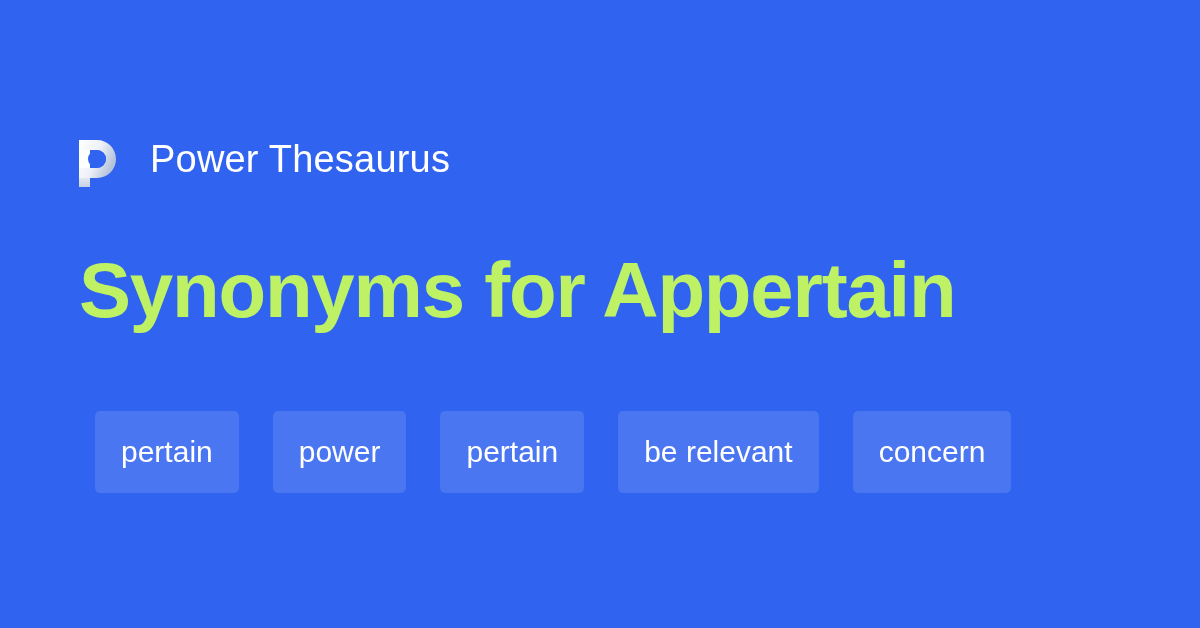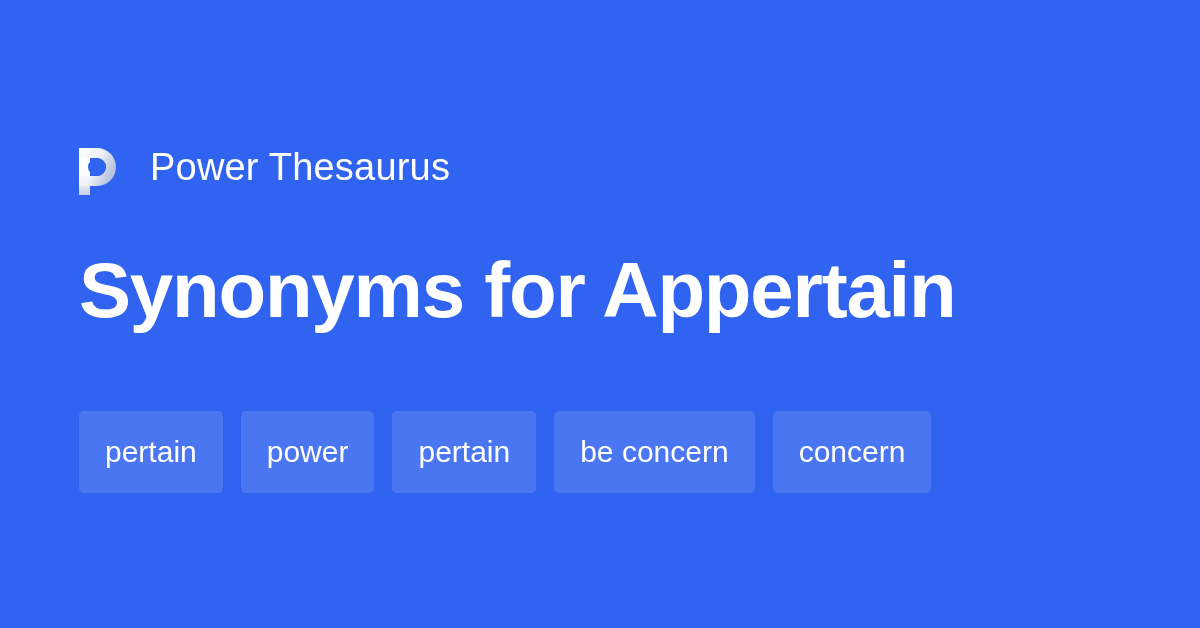--- a/index.html
+++ b/index.html
@@ -20,21 +20,21 @@
     width: 1200px;
     height: 628px;
     background: #2f63f0;
     box-sizing: border-box;
   }
 
   
   .brand {
     position: absolute;
     left: 79px;
-    top: 136px;
+    top: 128px;
     display: flex;
     align-items: center;
     height: 62px;
     justify-content: space-between;
   }
 
   .brand-mark {
     width: 46px;
     height: 56px;
     display: block;
@@ -51,21 +51,21 @@
     white-space: nowrap;
     text-transform: capitalize;
   }
 
   
   .headline {
     position: absolute;
     left: 79px;
     top: 248px;
     margin: 0;
-    color: #ffffff;
+    color: #bef264;
     font-size: 78px;
     font-weight: 700;
     line-height: 1.08;
     letter-spacing: -1.2px;
     white-space: nowrap;
   }
 
   
   .chips {
     position: absolute;
@@ -85,20 +85,21 @@
     display: flex;
     align-items: center;
     justify-content: center;
     background: #4a76f2;
     border-radius: 5px;
     color: #ffffff;
     font-size: 30px;
     font-weight: 400;
     line-height: 1;
     white-space: nowrap;
+    margin-left: 16px;
   }
 </style>
 </head>
 <body>
 
 <div class="card">
 
   <div class="brand">
     <span class="brand-mark-wrap">
       <svg class="brand-mark" viewBox="0 0 46 56" xmlns="http://www.w3.org/2000/svg" aria-hidden="true">
@@ -121,17 +122,17 @@
     </span>
     <span class="brand-name">power thesaurus</span>
   </div>
 
   <h1 class="headline">Synonyms for Appertain</h1>
 
   <div class="chips">
     <span class="chip">pertain</span>
     <span class="chip">power</span>
     <span class="chip">pertain</span>
-    <span class="chip">be concern</span>
+    <span class="chip">be relevant</span>
     <span class="chip">concern</span>
   </div>
 
 </div>
 
 </body></html>

